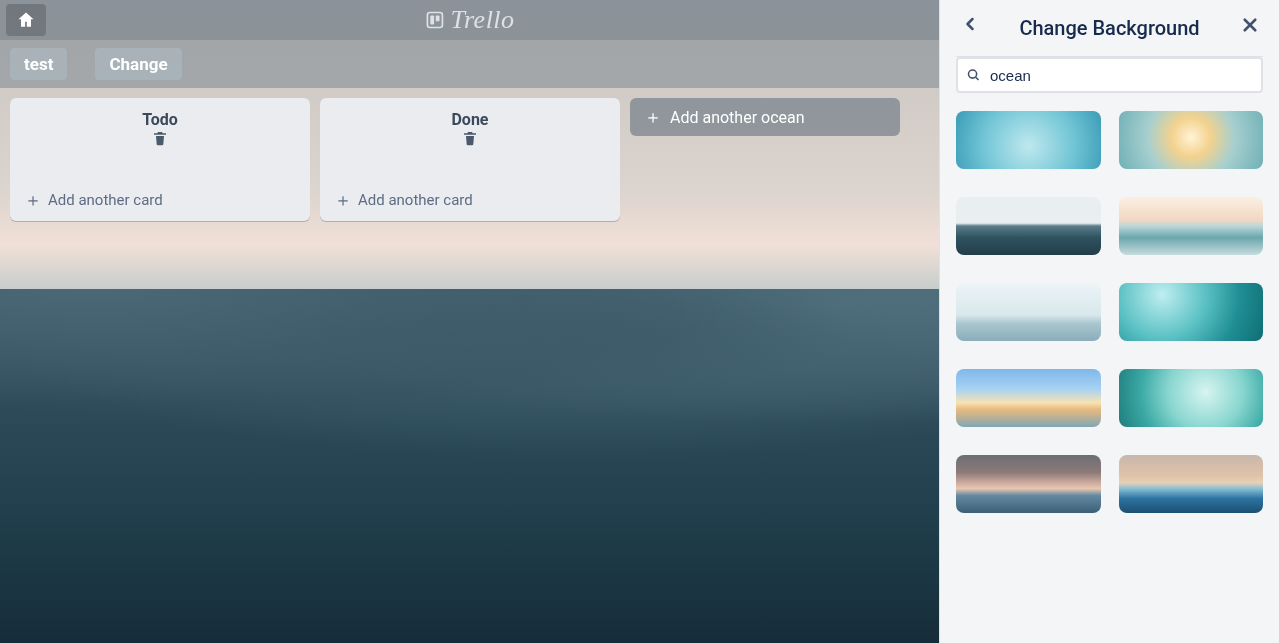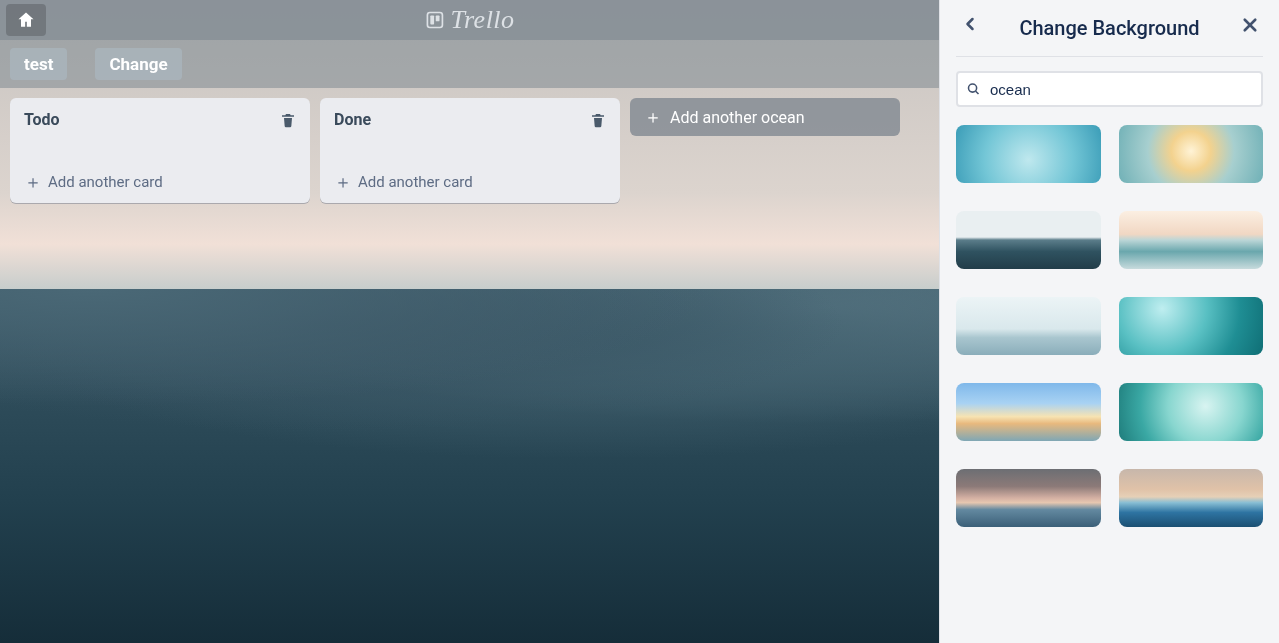--- a/index.html
+++ b/index.html
@@ -52,21 +52,21 @@
   .lists-row {
     position:relative; z-index:2;
     display:flex; align-items:flex-start; gap:10px; padding: 10px; overflow-x:auto;
   }
   .list {
     width: 300px; flex: 0 0 300px;
     background: #ebecf0; border-radius:6px;
     box-shadow: 0 1px 0 rgba(9,30,66,.25);
     padding: 12px 14px 10px;
   }
-  .list-head { display:flex; align-items:center; justify-content:space-between; margin-bottom: 40px; }
+  .list-head { display:flex; align-items:center; justify-content:space-between; margin-bottom: 40px; flex-direction: column; }
   .list-title { font-weight:700; color:#3a4a5b; font-size:16px; }
   .trash { color:#4a5a6b; cursor:pointer; }
   .add-card { display:flex; align-items:center; gap:6px; color:#5e6c84; font-size:15px; cursor:pointer; padding:4px 0 2px; }
   .plus { font-size:18px; line-height:1; }
 
   .add-list {
     width: 270px; flex: 0 0 270px; height: 38px;
     display:flex; align-items:center; gap:8px; padding: 0 14px;
     background: rgba(130,138,146,0.82); color:#fff; border-radius:6px; font-size:16px; cursor:pointer;
   }
@@ -75,21 +75,21 @@
   .sidepanel {
     width: 340px; flex: 0 0 340px; background:#f4f5f7; border-left:1px solid #dfe1e6;
     display:flex; flex-direction:column; position:relative; z-index:3;
     padding: 6px 16px;
   }
   .sp-head { display:flex; align-items:center; justify-content:center; position:relative; padding: 10px 0 16px; border-bottom:1px solid #dfe1e6; }
   .sp-title { font-size:20px; font-weight:500; color:#172b4d; }
   .sp-back { position:absolute; left:4px; top:8px; color:#42526e; cursor:pointer; }
   .sp-close { position:absolute; right:4px; top:10px; color:#42526e; cursor:pointer; }
 
-  .search-wrap { position:relative; margin-top: 14px; }
+  .search-wrap { position:relative; }
   .search-wrap svg { position:absolute; left:10px; top:50%; transform:translateY(-50%); color:#42526e; }
   .search-input {
     width:100%; height:36px; padding:6px 10px 6px 32px;
     border:2px solid #dfe1e6; border-radius:4px; background:#fff;
     font-size:15px; color:#172b4d; outline:none;
   }
 
   .thumbs { margin-top:18px; display:grid; grid-template-columns: 1fr 1fr; gap:28px 18px; }
   .thumb { width:100%; height:58px; border-radius:8px; cursor:pointer; }
 

